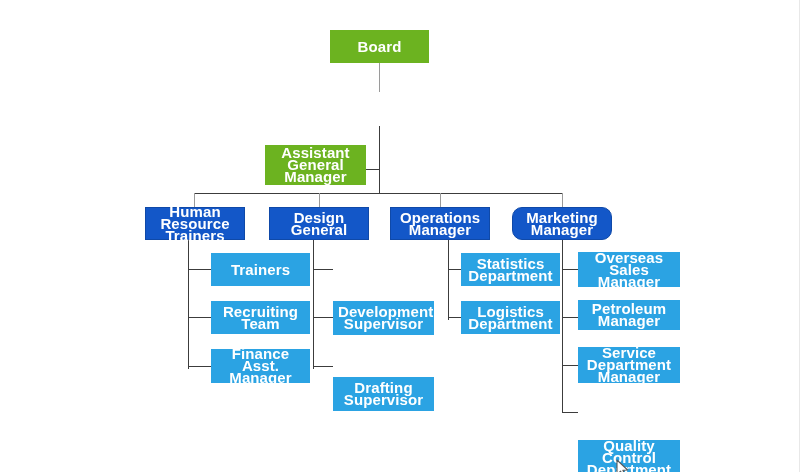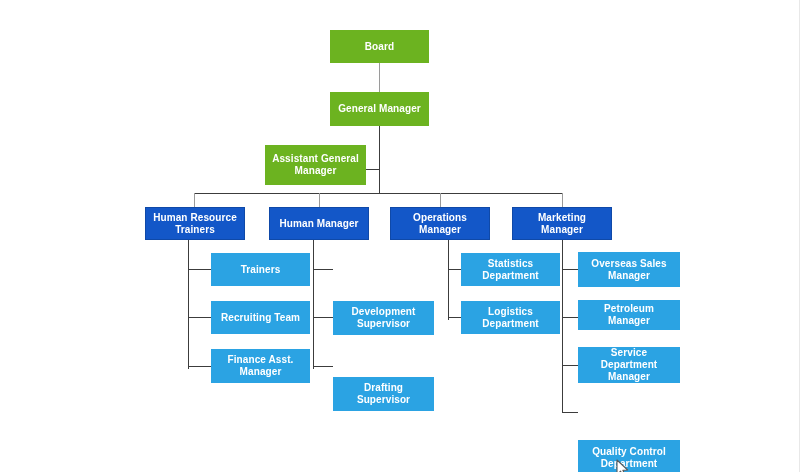--- a/index.html
+++ b/index.html
@@ -21,21 +21,21 @@
     box-sizing: border-box;
   }
   .node {
     position: absolute;
     box-sizing: border-box;
     display: flex;
     align-items: center;
     justify-content: center;
     text-align: center;
     color: #ffffff;
-    font-size: 10px;
+    font-size: 15px;
     line-height: 12px;
     font-weight: bold;
     letter-spacing: 0.1px;
     padding: 2px 4px;
     z-index: 3;
   }
   .node.green {
     background: #6cb320;
     border: 1px solid #6cb320;
   }
@@ -101,41 +101,38 @@
   <div class="conn v" style="left:562px; top:240px; height:173px;"></div>
   <div class="conn h" style="left:562px; top:269px; width:16px;"></div>
   <div class="conn h" style="left:562px; top:317px; width:16px;"></div>
   <div class="conn h" style="left:562px; top:365px; width:16px;"></div>
   <div class="conn h" style="left:562px; top:412px; width:16px;"></div>
 
   <div class="node green" style="left:330px; top:30px; width:99px; height:33px;">
     <span class="label">Board</span>
   </div>
 
-  <div class="node green" style="left:330px; top:92px; width:99px; height:34px;">
-    <span class="label">General Manager</span>
-  </div>
 
   <div class="node green" style="left:265px; top:145px; width:101px; height:40px;">
     <span class="label">Assistant General Manager</span>
   </div>
 
   <div class="node navy" style="left:145px; top:207px; width:100px; height:33px;">
     <span class="label">Human Resource Trainers</span>
   </div>
 
   <div class="node navy" style="left:269px; top:207px; width:100px; height:33px;">
-    <span class="label">Human Manager</span>
+    <span class="label">Design General</span>
   </div>
 
   <div class="node navy" style="left:390px; top:207px; width:100px; height:33px;">
     <span class="label">Operations Manager</span>
   </div>
 
-  <div class="node navy" style="left:512px; top:207px; width:100px; height:33px;">
+  <div class="node navy" style="left:512px; top:207px; width:100px; height:33px;border-radius:10px;">
     <span class="label">Marketing Manager</span>
   </div>
 
   <div class="node lightblue" style="left:211px; top:301px; width:99px; height:33px;">
     <span class="label">Recruiting Team</span>
   </div>
   <div class="node lightblue" style="left:211px; top:253px; width:99px; height:33px;">
     <span class="label">Trainers</span>
   </div>
   <div class="node lightblue" style="left:211px; top:349px; width:99px; height:34px;">

